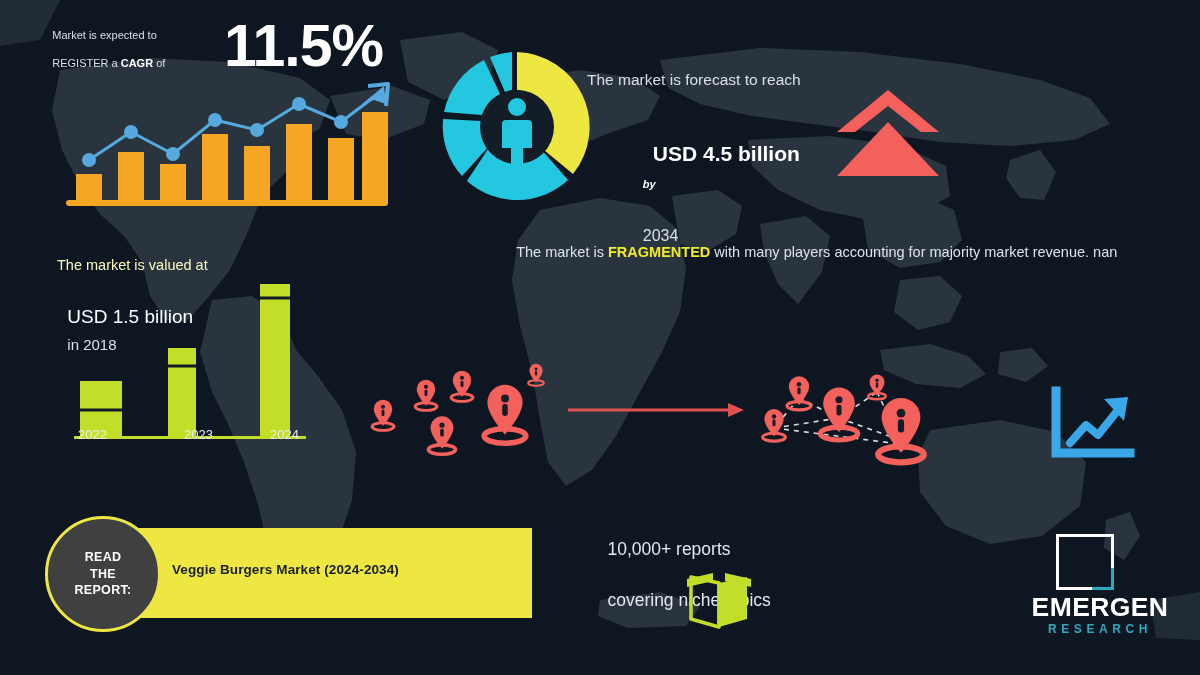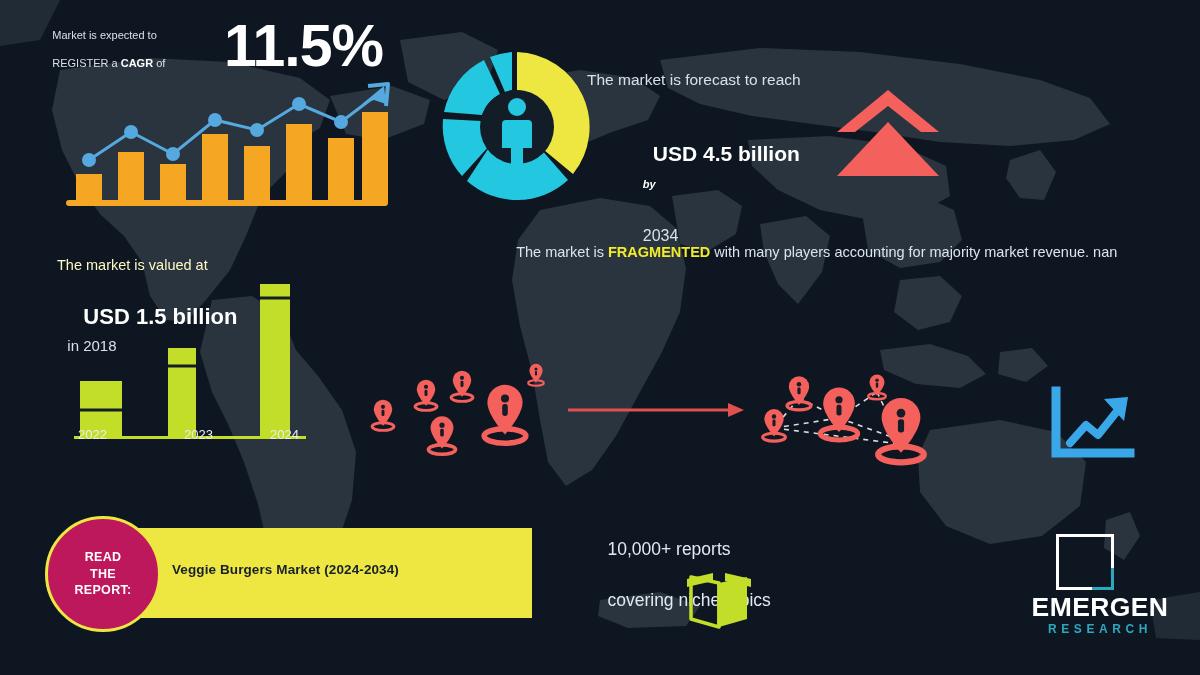--- a/index.html
+++ b/index.html
@@ -42,21 +42,21 @@
   
   #chevrons { position:absolute; left:833px; top:88px; width:110px; height:92px; }
 
   
   #fragmented { left:500px; top:219px; font-size:14.5px; width:630px; color:#dde4ea; line-height:1.55; }
   #fragmented .hl { color:#f2eb2a; font-weight:700; }
 
   
   #value-lead { left:29px; top:256px; font-size:14.5px; color:#fef9c3;margin-left:28px; }
   #value-amount { left:44px; top:276px; font-size:21px; }
-  #value-amount .big { font-weight:700; color:#ffffff; font-size:22px;margin-left:16px; }
+  #value-amount .big { font-weight:400; color:#ffffff; font-size:19px; }
   #value-amount .yr { font-weight:400; color:#d9e0e6; font-size:15px; }
   #bar-chart { position:absolute; left:70px; top:276px; width:240px; height:170px; }
 
   
   #pins { position:absolute; left:350px; top:362px; width:600px; height:115px; }
 
   
   #reports-text { left:588px; top:512px; font-size:17.5px; width:230px; color:#e3e9ef; line-height:1.45; }
   #book { position:absolute; left:683px; top:565px; width:72px; height:68px; }
 
@@ -67,21 +67,21 @@
   #read-banner {
     position:absolute; left:120px; top:528px; width:412px; height:90px;
     background:#efe741;
   }
   #read-banner-label {
     position:absolute; left:172px; top:562px; font-size:13.5px; font-weight:700;
     color:#17202b; letter-spacing:.1px;
   }
   #read-circle {
     position:absolute; left:45px; top:516px; width:116px; height:116px;
-    border-radius:50%; background:#be185d; border:3px solid #efe741;
+    border-radius:50%; background:#404040; border:3px solid #efe741;
     display:flex; align-items:center; justify-content:center;
   }
   #read-circle-text {
     font-size:12.5px; font-weight:700; color:#ffffff; text-align:center;
     line-height:1.32; letter-spacing:.3px;
   }
 
   
   #logo { position:absolute; left:1020px; top:534px; width:160px; height:110px; }
   #logo-mark {

